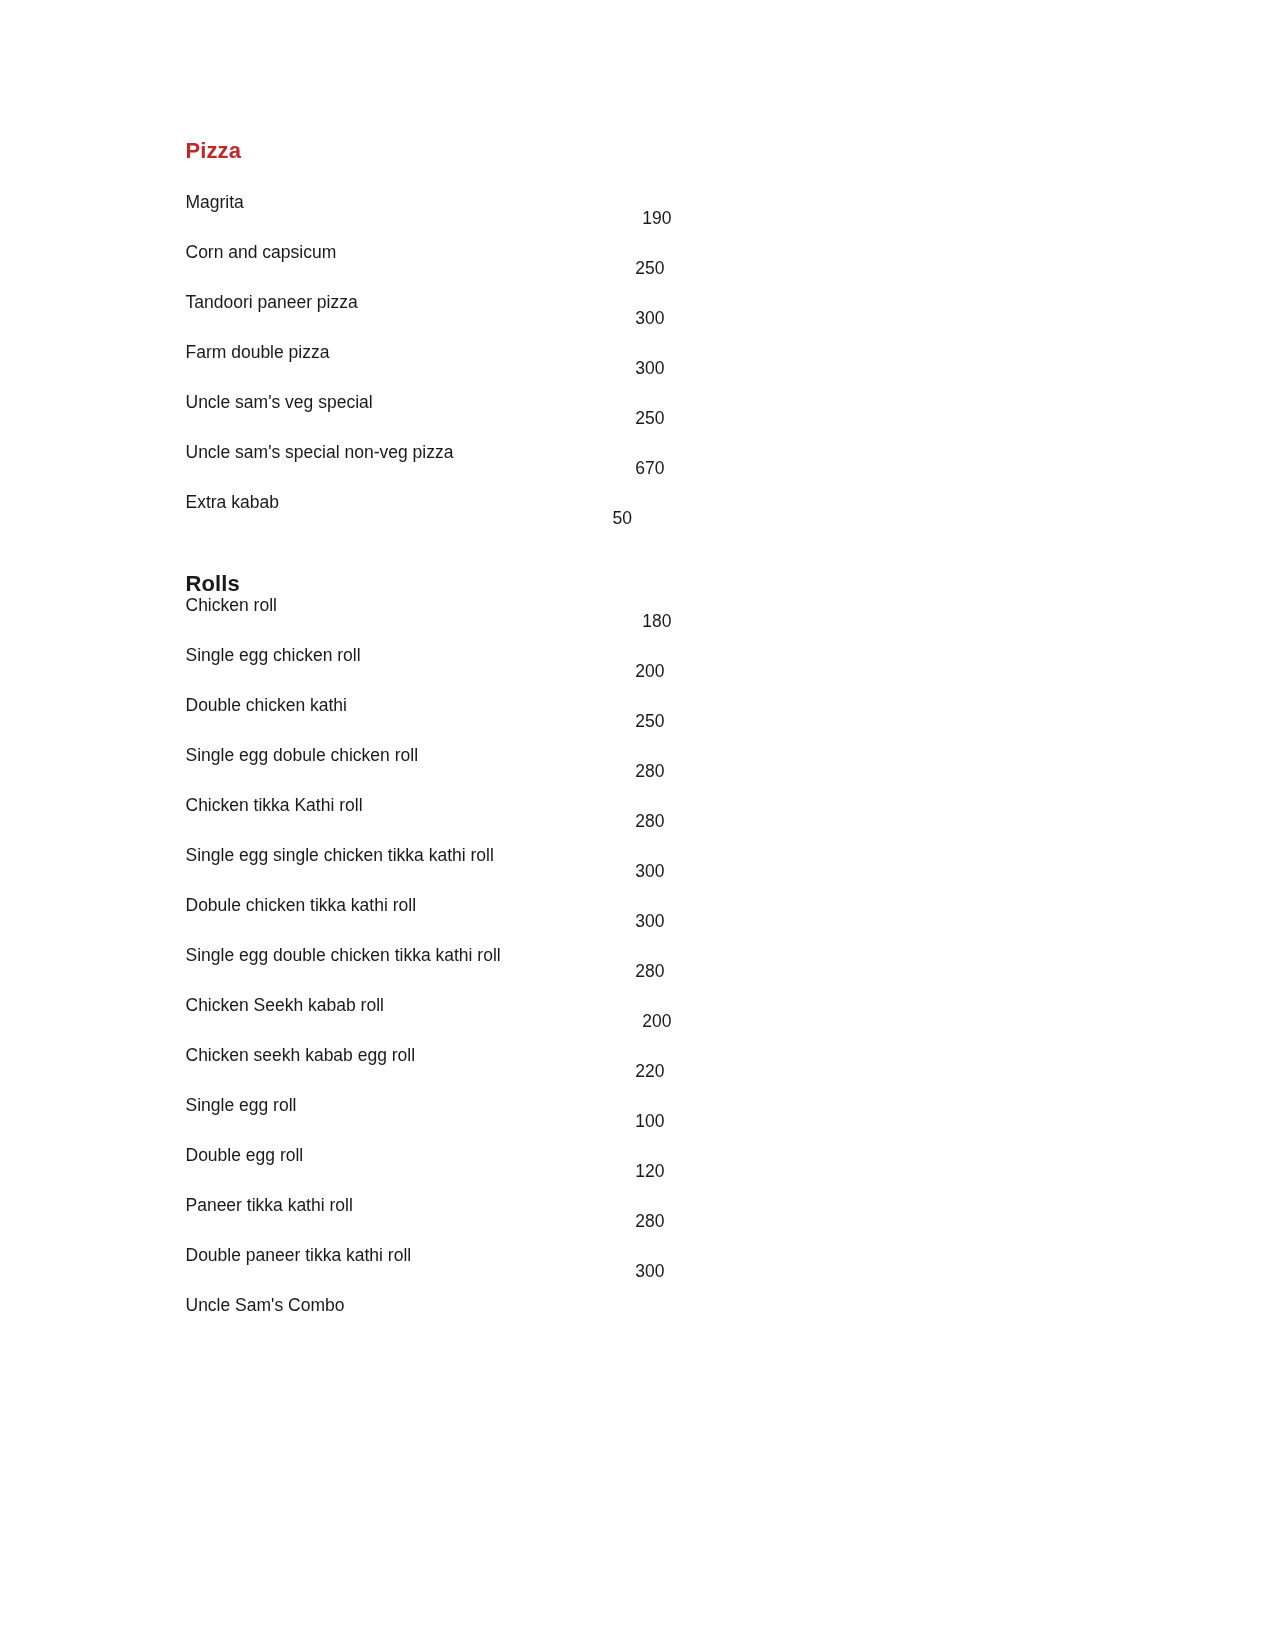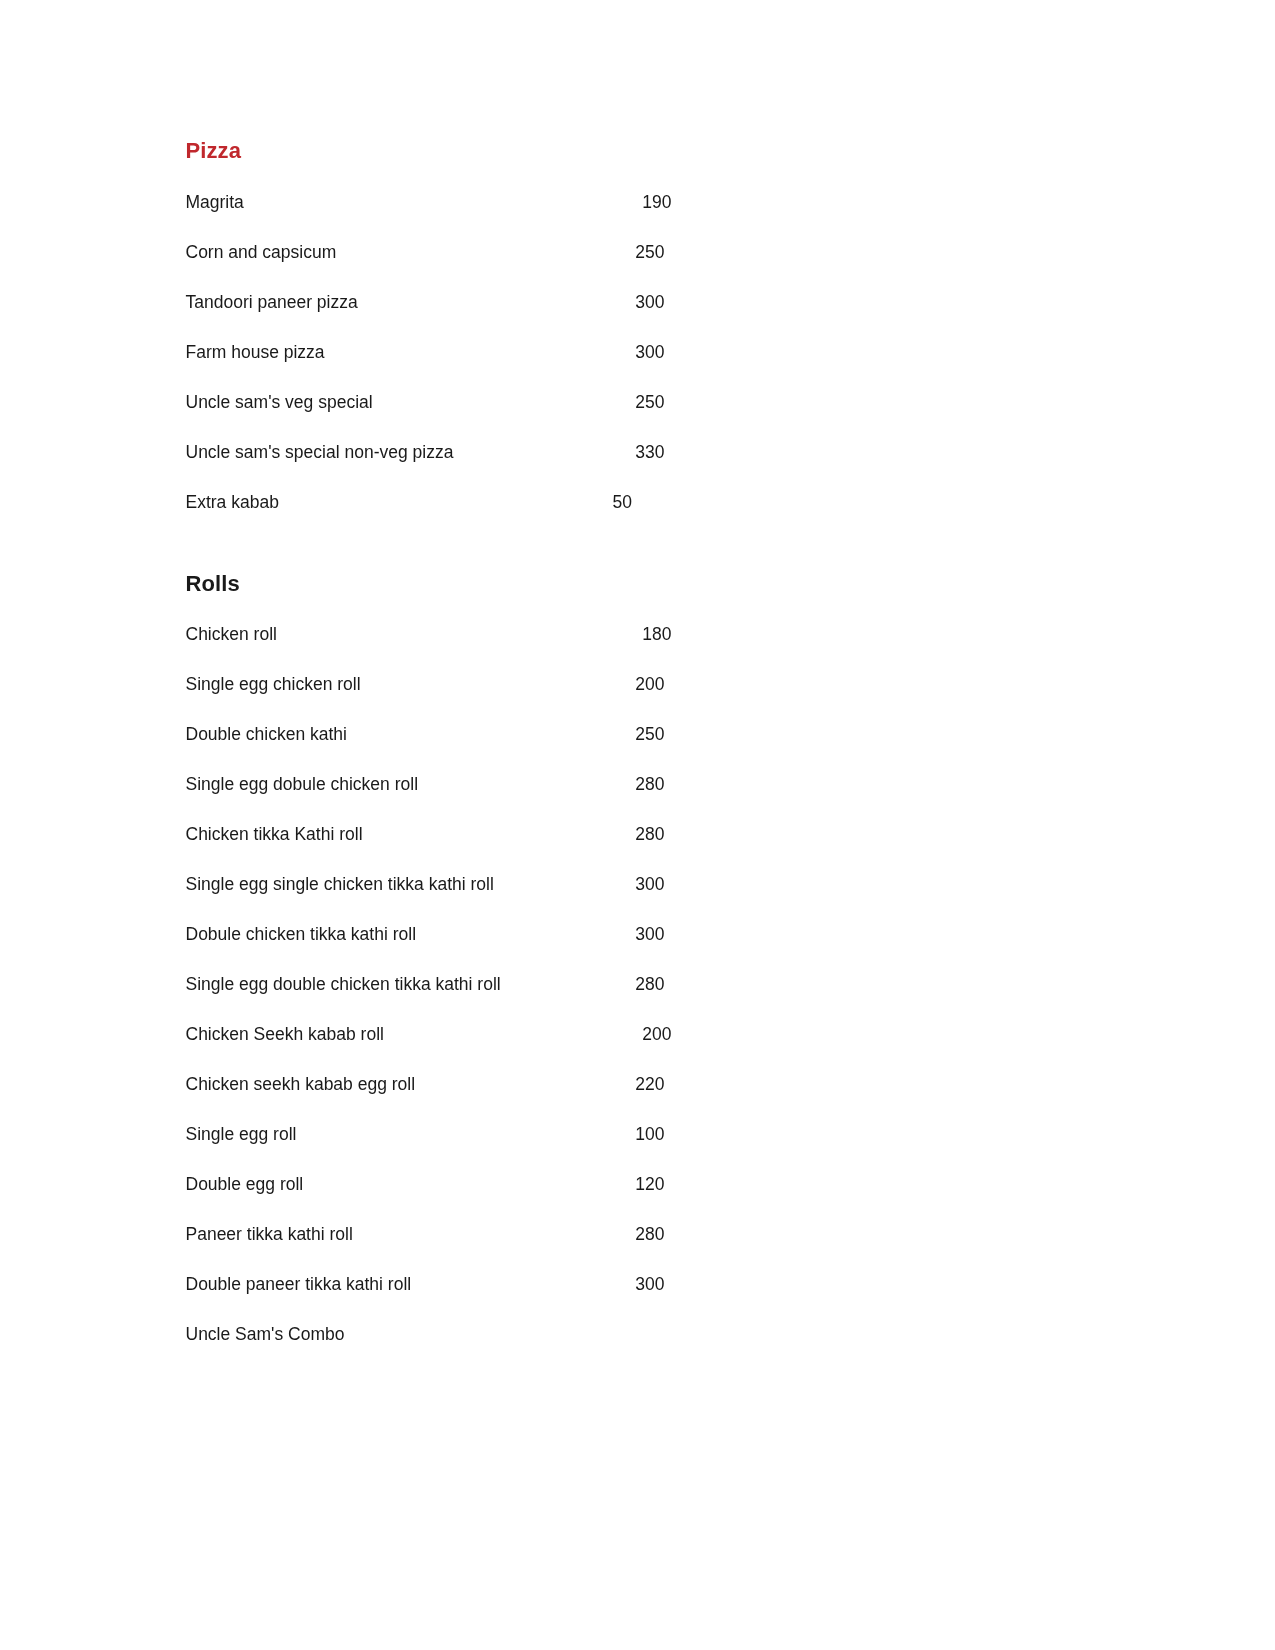--- a/index.html
+++ b/index.html
@@ -35,41 +35,41 @@
     font-weight: bold;
     line-height: 1;
     letter-spacing: 0.1px;
     margin: 0;
     padding: 0;
   }
   .section-heading.red   { color: #C0282D; }
   .section-heading.black { color: #1a1a1a; }
 
   .section-pizza-heading { margin-bottom: 30px; }
-  .section-rolls-heading { margin-top: 31px; margin-bottom: 29px; }
+  .section-rolls-heading { margin-top: 31px; }
 
   
   .items { margin: 0; padding: 0; list-style: none; }
 
   .item-row {
     position: relative;
     height: 50px;
     line-height: 21px;
     font-size: 17.5px;
     color: #1a1a1a;
     white-space: nowrap;
   }
   .item-name {
     display: inline-block;
     text-align: center;
   }
   .item-price {
     position: absolute;
     left: 427px;          
-    top: 0;
+    top: 16px;
     width: 52px;
     text-align: right;
     font-size: 17.5px;
     color: #1a1a1a;
   }
   
   .item-price.nudge-right { left: 434px; }
   .item-price.align-left  { text-align: center; width: auto; }
 </style>
 </head>
@@ -88,30 +88,30 @@
         </li>
         <li class="item-row">
           <span class="item-name">Corn and capsicum</span>
           <span class="item-price">250</span>
         </li>
         <li class="item-row">
           <span class="item-name">Tandoori paneer pizza</span>
           <span class="item-price">300</span>
         </li>
         <li class="item-row">
-          <span class="item-name">Farm house pizza</span>
+          <span class="item-name">Farm double pizza</span>
           <span class="item-price">300</span>
         </li>
         <li class="item-row">
           <span class="item-name">Uncle sam's veg special</span>
           <span class="item-price">250</span>
         </li>
         <li class="item-row">
           <span class="item-name">Uncle sam's special non-veg pizza</span>
-          <span class="item-price">330</span>
+          <span class="item-price">670</span>
         </li>
         <li class="item-row">
           <span class="item-name">Extra kabab</span>
           <span class="item-price align-left">50</span>
         </li>
       </ul>
     </div>
 
     <div class="menu-section">
       <h2 class="section-heading black section-rolls-heading">Rolls</h2>

